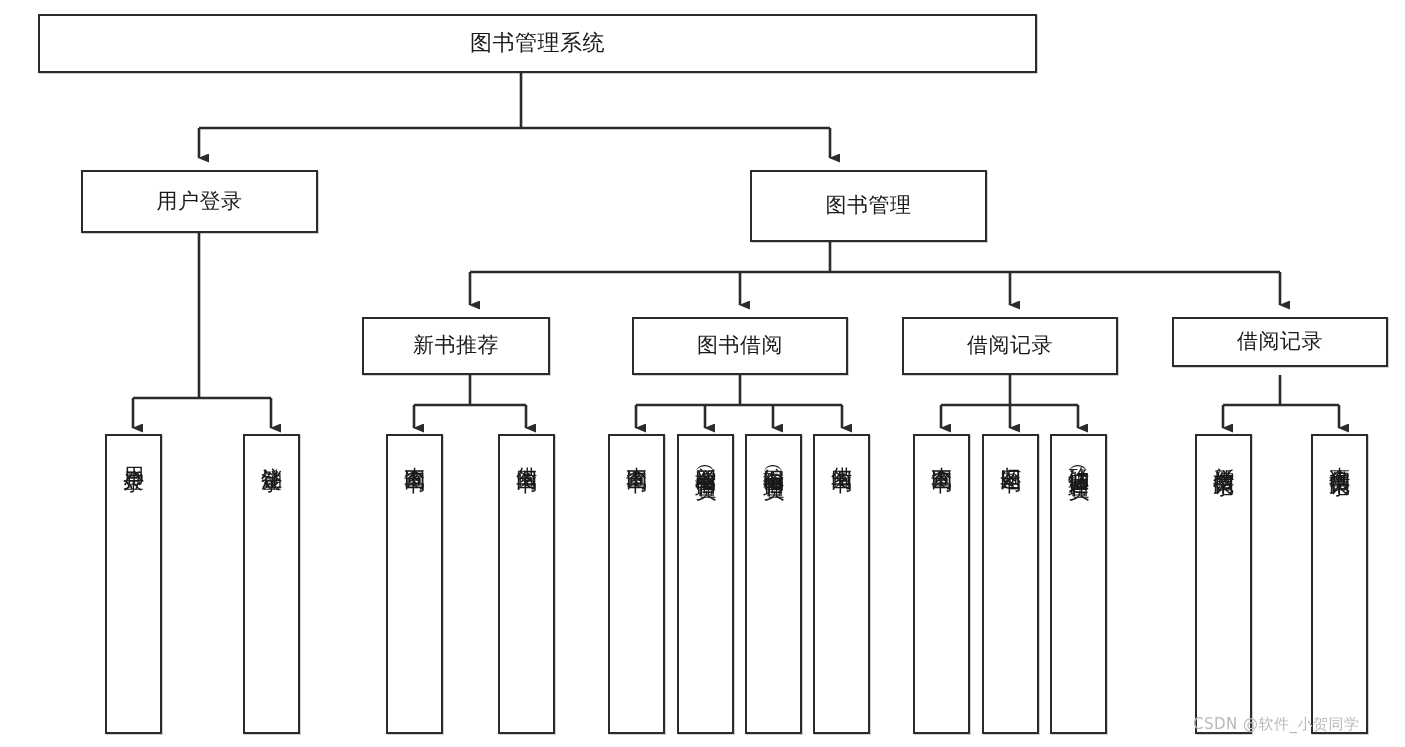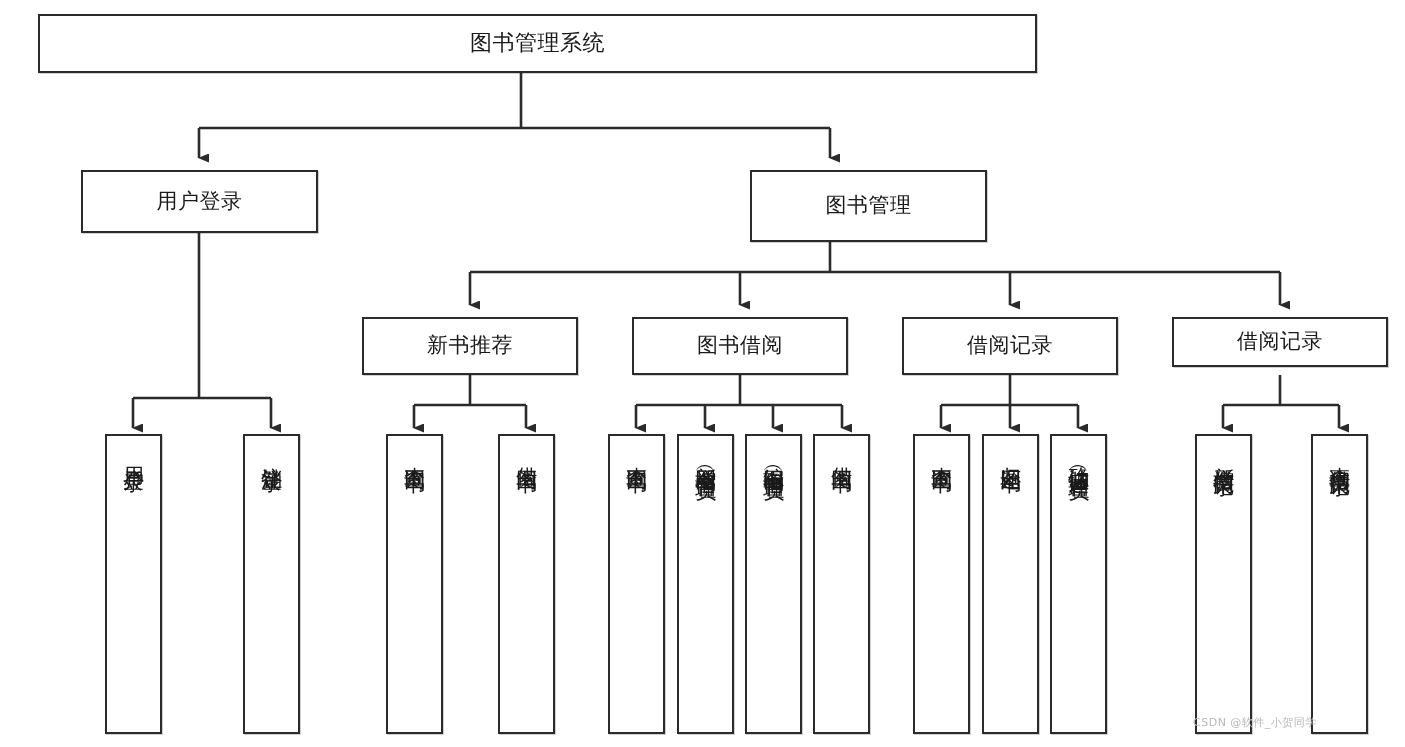--- a/index.html
+++ b/index.html
@@ -54,21 +54,21 @@
   .node.vert .label {
     writing-mode: vertical-rl;
     text-orientation: upright;
     font-size: 21px;
     line-height: 1.08;
     letter-spacing: 2px;
     white-space: nowrap;
   }
   .watermark {
     position: absolute;
-    font-size: 11px;
+    font-size: 15px;
     color: #b9b9b9;
     letter-spacing: 0.5px;
     white-space: nowrap;
     user-select: none;
   }
 </style>
 </head>
 <body>
 
 <div id="canvas">
@@ -127,21 +127,21 @@
     <span class="label">图书管理系统</span>
   </div>
 
   <div class="node horiz" style="left:81px; top:170px; width:237px; height:63px;">
     <span class="label">用户登录</span>
   </div>
   <div class="node horiz" style="left:750px; top:170px; width:237px; height:72px;">
     <span class="label">图书管理</span>
   </div>
 
-  <div class="node horiz" style="left:362px; top:317px; width:216px; height:58px;">
+  <div class="node horiz" style="left:362px; top:317px; width:188px; height:58px;">
     <span class="label">新书推荐</span>
   </div>
   <div class="node horiz" style="left:632px; top:317px; width:216px; height:58px;">
     <span class="label">图书借阅</span>
   </div>
   <div class="node horiz" style="left:902px; top:317px; width:216px; height:58px;">
     <span class="label">借阅记录</span>
   </div>
   <div class="node horiz" style="left:1172px; top:317px; width:216px; height:50px;">
     <span class="label">借阅记录</span>

